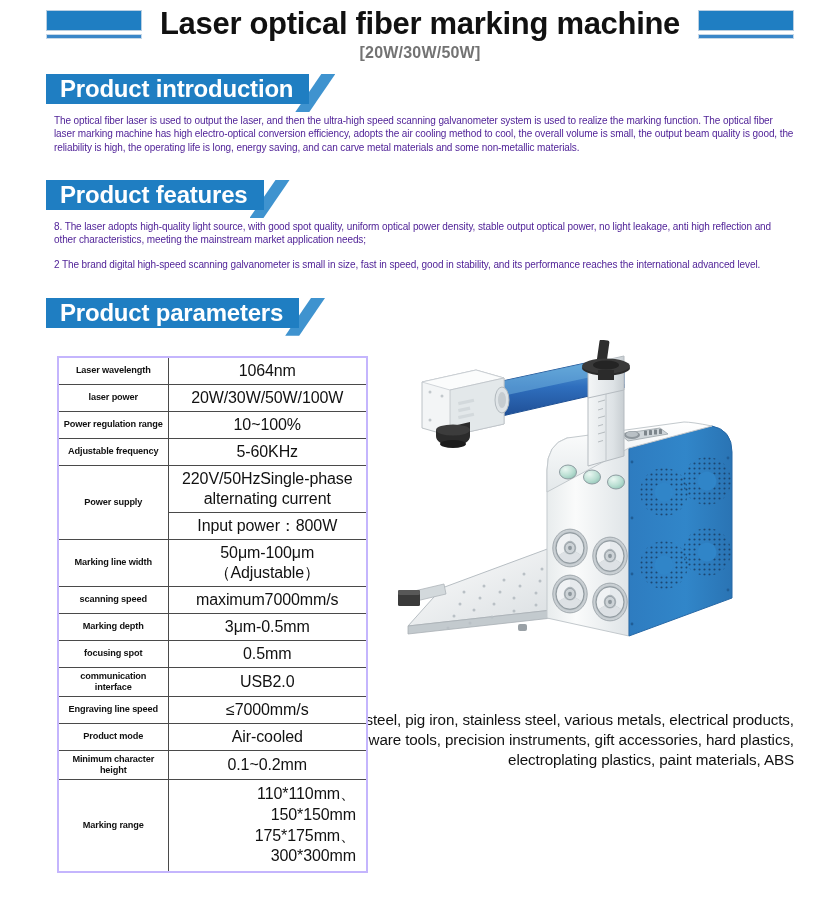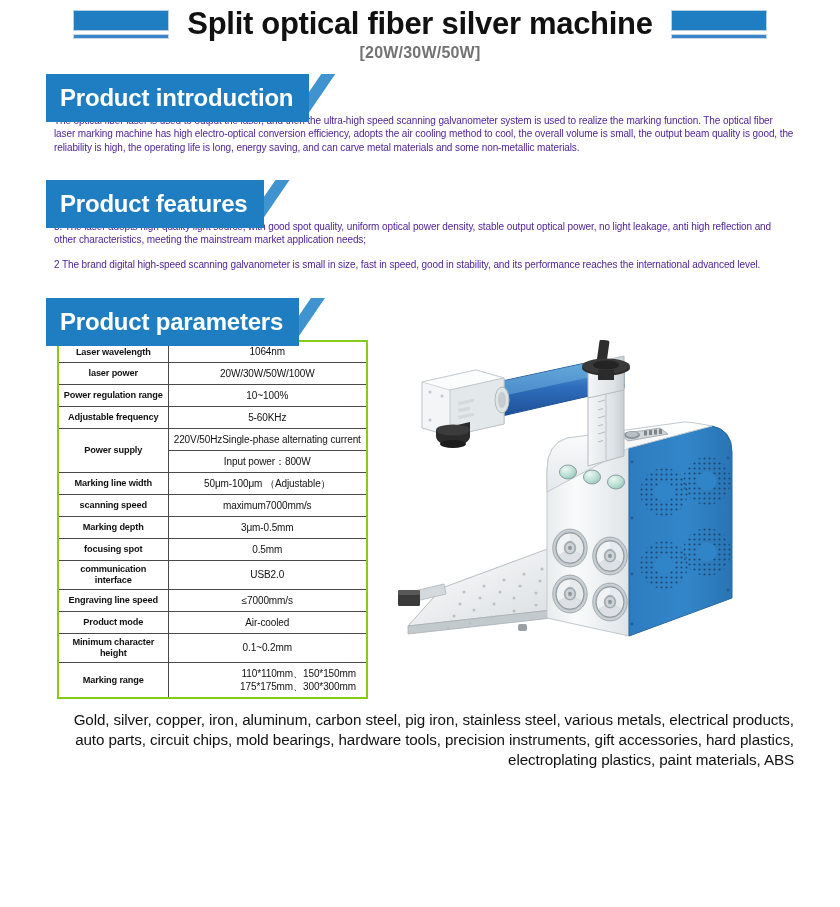--- a/index.html
+++ b/index.html
@@ -52,21 +52,21 @@
   }
 
   
   .banner {
     position: relative;
     height: 38px;
     margin: 12px 0 0 46px;
     display: inline-block;
   }
   .banner .body {
-    height: 48px;
+    height: 30px;
     background: #1f7ec2;
     display: flex;
     align-items: center;
     padding: 0 16px 0 14px;
     position: relative;
     z-index: 2;
   }
   .banner .body span {
     color: #ffffff;
     font-size: 24px;
@@ -102,42 +102,42 @@
   .params-area {
     position: relative;
     margin-top: 16px;
     height: 330px;
   }
 
   
   table.spec {
     position: absolute;
     left: 57px;
-    top: 0;
+    top: 16px;
     width: 311px;
     border-collapse: collapse;
-    border: 2px solid #84cc16;
+    border: 2px solid #c4b5fd;
     background: #fff;
   }
   table.spec td {
     border: 1px solid #4a4a4a;
     padding: 3px 2px;
     text-align: center;
     vertical-align: middle;
     color: #111;
   }
   td.k {
     width: 110px;
     font-size: 9.2px;
     font-weight: bold;
     letter-spacing: -0.15px;
     line-height: 1.2;
   }
   td.v {
-    font-size: 10px;
+    font-size: 16px;
     letter-spacing: -0.1px;
     line-height: 1.25;
   }
   td.k, td.v { height: 22px; }
   td.v.two-line { line-height: 1.3; padding: 4px 10px; text-align: right; }
 
   
   .photo {
     position: absolute;
     left: 392px;
@@ -165,21 +165,21 @@
   }
 </style>
 </head>
 <body>
 
 <div class="title-row">
   <div class="title-deco">
     <div class="bar"></div>
     <div class="underline"></div>
   </div>
-  <div class="doc-title">Split optical fiber silver machine</div>
+  <div class="doc-title">Laser optical fiber marking machine</div>
   <div class="title-deco">
     <div class="bar"></div>
     <div class="underline"></div>
   </div>
 </div>
 <div class="doc-subtitle">[20W/30W/50W]</div>
 
 <div class="banner-wrap">
   <div class="banner">
     <div class="tail"></div>

